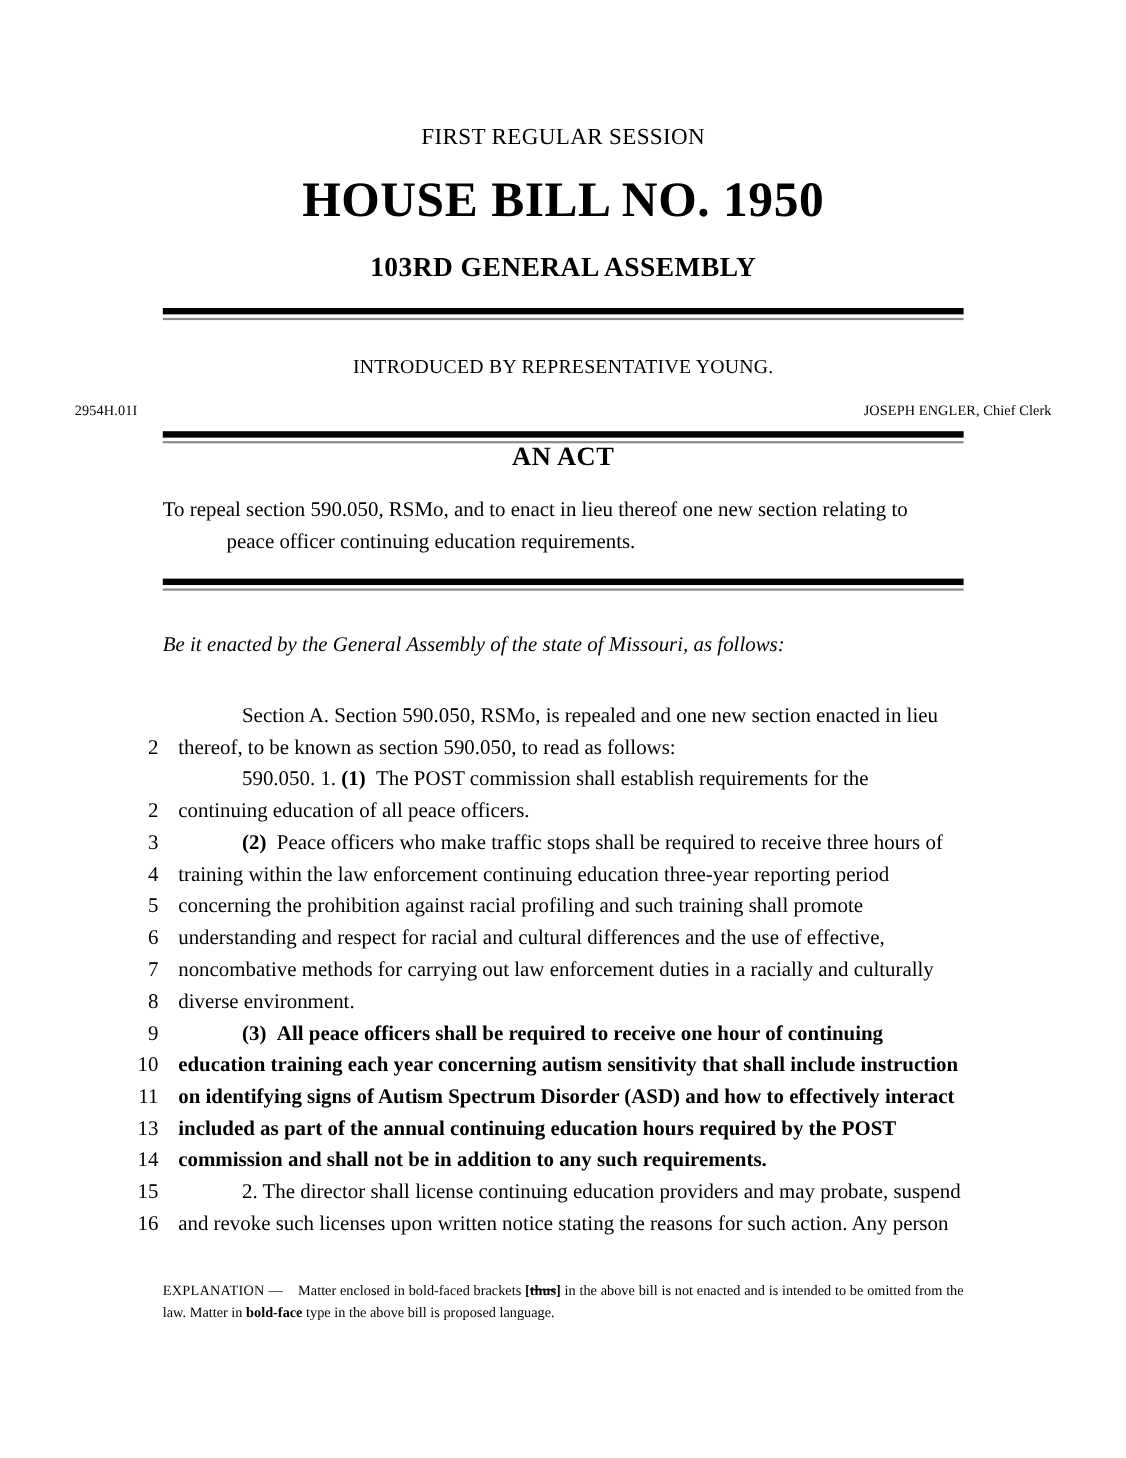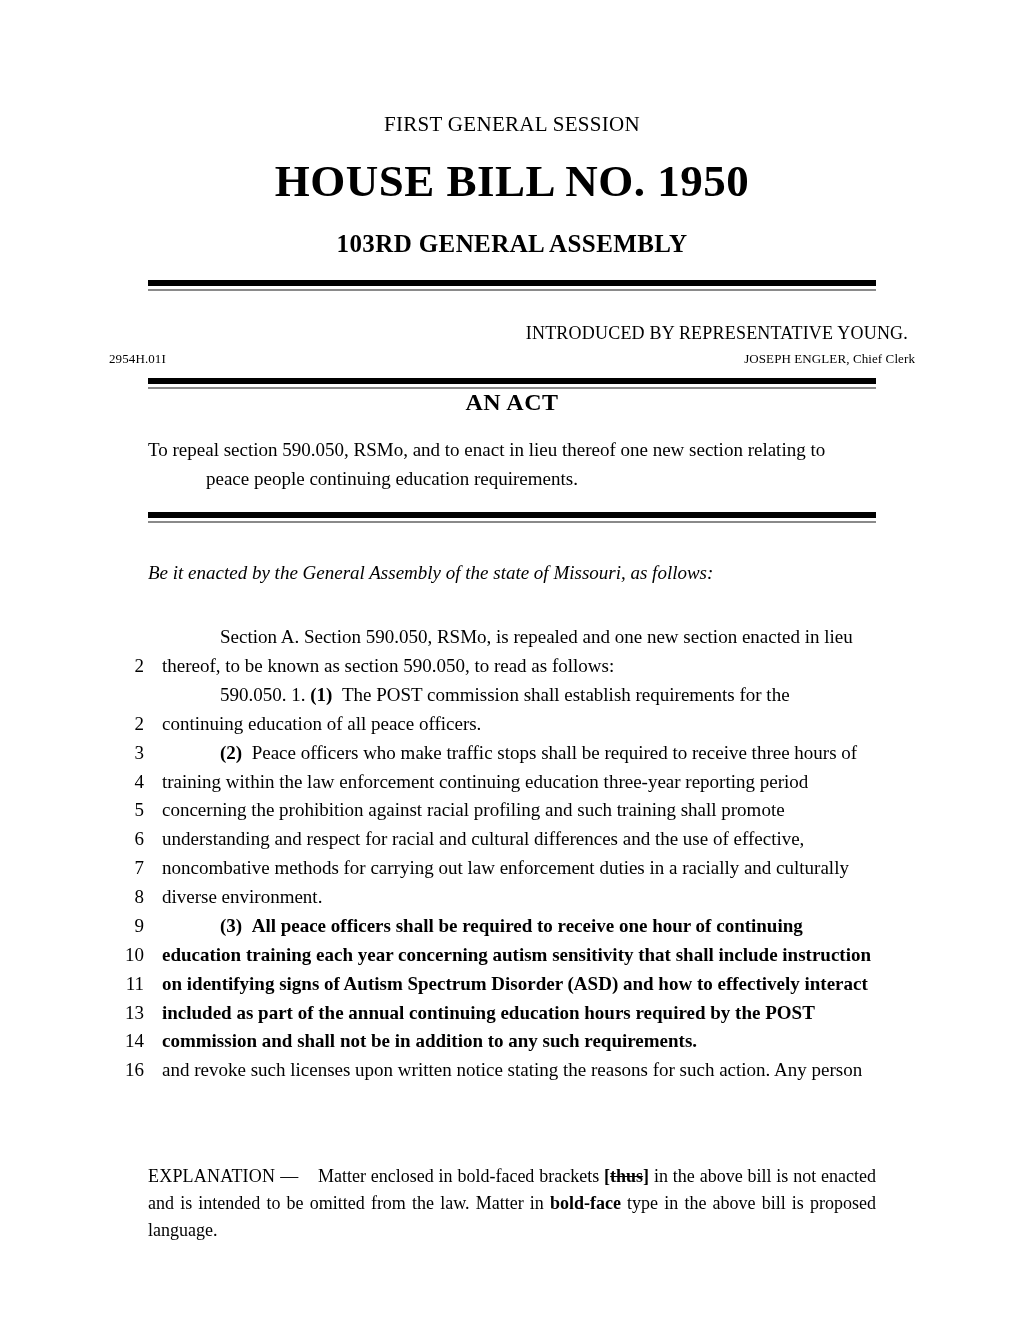--- a/index.html
+++ b/index.html
@@ -62,32 +62,32 @@
   .rule-thin {
     height: 2px;
     background: #8a8a8a;
   }
   .rule-1 { margin-top: 22px; }
   .rule-2 { margin-top: 11px; }
   .rule-3 { margin-top: 18px; }
 
   
   .introduced {
-    text-align: right;
+    text-align: center;
     font-size: 18px;
     margin-top: 32px;
     letter-spacing: 0.2px;
     padding: 0 116px;
   }
   .idline {
     display: flex;
     justify-content: space-between;
     align-items: baseline;
-    padding: 0 109px;
-    margin-top: 7px;
+    padding: 0 68px;
+    margin-top: 21px;
     font-size: 13px;
   }
   .idline .doc-id { letter-spacing: 0.1px; }
   .idline .clerk  { letter-spacing: 0.1px; }
 
   
   .an-act {
     text-align: center;
     font-size: 24px;
     font-weight: bold;
@@ -141,40 +141,40 @@
   .btext.last { text-align: left; }
   .btext.bold { font-weight: bold; }
   b.marker { font-weight: bold; }
 
   
   .explanation {
     position: absolute;
     left: 148px;
     right: 148px;
     top: 1163px;
-    font-size: 18px;
+    font-size: 13px;
     line-height: 1.5;
     text-align: justify;
     text-justify: inter-word;
   }
   .explanation .strike {
     text-decoration: line-through;
     font-weight: bold;
   }
   .explanation .bk { font-weight: bold; }
   .explanation .bf { font-weight: bold; }
   .exp-label { letter-spacing: 0.2px; }
 </style>
 </head>
 <body>
 
 <div class="page">
 
   <div class="masthead">
-    <div class="session-line">FIRST GENERAL SESSION</div>
+    <div class="session-line">FIRST REGULAR SESSION</div>
     <div class="bill-title">HOUSE BILL NO. 1950</div>
     <div class="assembly-line">103RD GENERAL ASSEMBLY</div>
   </div>
 
   <div class="rule-block rule-1">
     <div class="rule-thick"></div>
     <div class="rule-gap"></div>
     <div class="rule-thin"></div>
   </div>
 
@@ -188,21 +188,21 @@
   <div class="rule-block rule-2">
     <div class="rule-thick"></div>
     <div class="rule-gap"></div>
     <div class="rule-thin"></div>
   </div>
 
   <div class="an-act">AN ACT</div>
 
   <div class="act-desc">
     <span>To repeal section 590.050, RSMo, and to enact in lieu thereof one new section relating to</span>
-    <span class="cont">peace people continuing education requirements.</span>
+    <span class="cont">peace officer continuing education requirements.</span>
   </div>
 
   <div class="rule-block rule-3">
     <div class="rule-thick"></div>
     <div class="rule-gap"></div>
     <div class="rule-thin"></div>
   </div>
 
   <div class="enacting">Be it enacted by the General Assembly of the state of Missouri, as follows:</div>
 
@@ -259,20 +259,24 @@
         <div class="bnum">11</div>
         <div class="btext bold"><span>on identifying signs of Autism Spectrum Disorder (ASD) and how to effectively interact</span></div>
       </div>
       <div class="bline">
         <div class="bnum">13</div>
         <div class="btext bold"><span>included as part of the annual continuing education hours required by the POST</span></div>
       </div>
       <div class="bline">
         <div class="bnum">14</div>
         <div class="btext bold last"><span>commission and shall not be in addition to any such requirements.</span></div>
+      </div>
+      <div class="bline">
+        <div class="bnum">15</div>
+        <div class="btext"><span style="display:inline-block;width:58px"></span><span>2. The director shall license continuing education providers and may probate, suspend</span></div>
       </div>
       <div class="bline">
         <div class="bnum">16</div>
         <div class="btext"><span>and revoke such licenses upon written notice stating the reasons for such action.  Any person</span></div>
       </div>
     </div>
 
   <div class="explanation">
     <span class="exp-label">EXPLANATION —</span>
     &nbsp;&nbsp;

